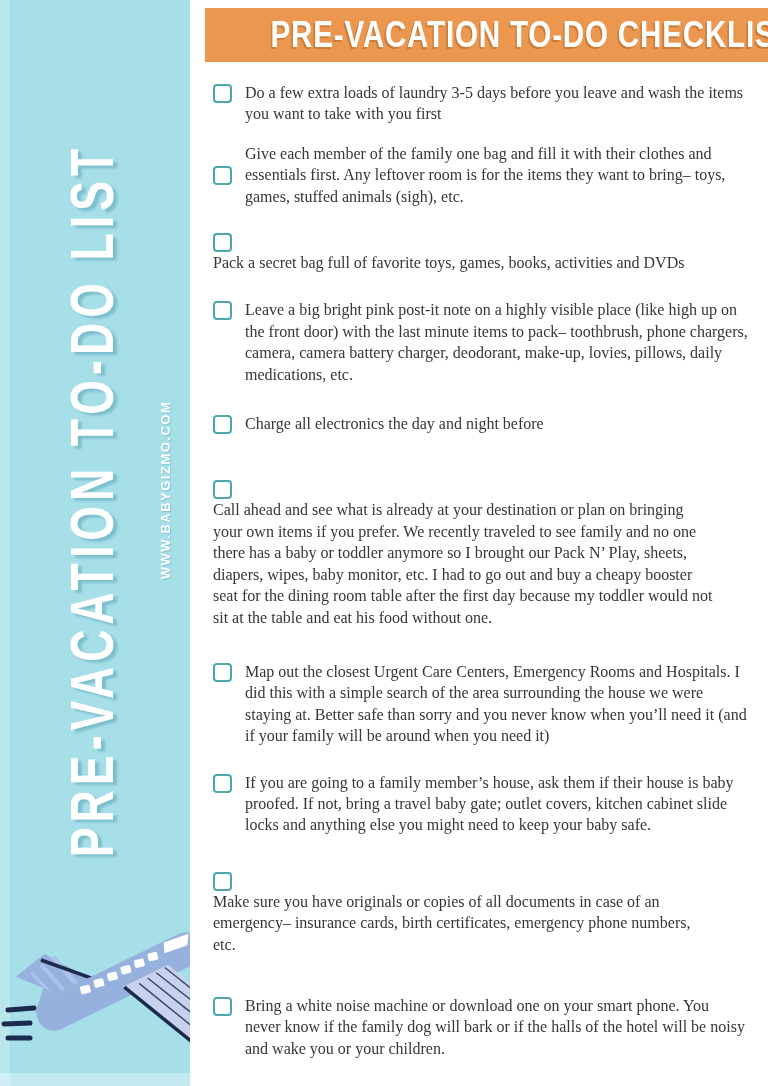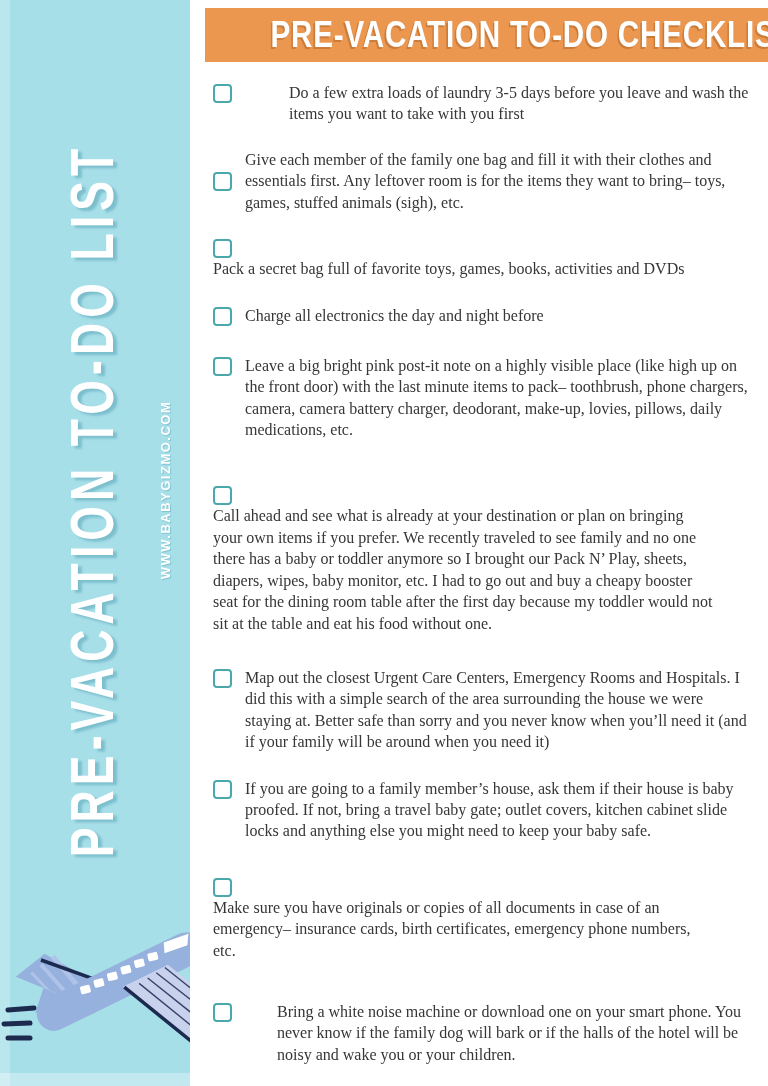--- a/index.html
+++ b/index.html
@@ -41,29 +41,29 @@
   
   .content{margin-left:190px;padding:8px 0 0 15px;}
   .banner{width:628px;height:54px;background:var(--banner-bg);
           display:flex;align-items:center;}
   .banner h1{margin:0;font-family:"Liberation Sans",sans-serif;font-weight:700;
           font-size:37px;letter-spacing:1px;color:var(--banner-text);white-space:nowrap;
           transform:scaleX(.8);text-shadow:-2px 2px 0 rgba(140,75,20,.35);}
 
   .checklist{margin-top:20px;padding-left:8px;}
   .item{display:flex;align-items:flex-start;margin-bottom:28px;}
-  .item:nth-of-type(1){margin-bottom:24px;gap:44px;}
+  .item:nth-of-type(1){margin-bottom:18px;}
   .item:nth-of-type(2){margin-bottom:24px;align-items:center;}
   .item:nth-of-type(3){margin-bottom:26px;flex-direction:column;}
   .item:nth-of-type(5){margin-bottom:44px;}
   .item:nth-of-type(6){margin-bottom:33px;flex-direction:column;}
   .item:nth-of-type(7){margin-bottom:25px;}
   .item:nth-of-type(8){margin-bottom:34px;}
   .item:nth-of-type(9){margin-bottom:40px;flex-direction:column;}
-  .item:nth-of-type(10){margin-bottom:0;gap:32px;}
+  .item:nth-of-type(10){margin-bottom:0;}
   .checkbox{flex:0 0 15px;width:15px;height:15px;border:2px solid var(--checkbox-border);
             border-radius:4px;background:#fff;margin:2px 13px 0 0;cursor:pointer;}
   .item-text{margin:0;width:503px;font-size:16px;line-height:21.4px;color:var(--body-text);}
 </style>
 </head>
 <body>
 
 <aside class="sidebar">
   <div class="v-title">
     <span class="condensed">PRE-VACATION TO-DO LIST</span>
@@ -131,26 +131,26 @@
         <p class="item-text">Give each member of the family one bag and fill it with their clothes and essentials first. Any leftover room is for the items they want to bring– toys, games, stuffed animals (sigh), etc.</p>
       </div>
 
       <div class="item">
         <span class="checkbox"></span>
         <p class="item-text">Pack a secret bag full of favorite toys, games, books, activities and DVDs</p>
       </div>
 
       <div class="item">
         <span class="checkbox"></span>
-        <p class="item-text">Charge all electronics the day and night before</p>
+        <p class="item-text">Leave a big bright pink post-it note on a highly visible place (like high up on the front door) with the last minute items to pack– toothbrush, phone chargers, camera, camera battery charger, deodorant, make-up, lovies, pillows, daily medications, etc.</p>
       </div>
 
       <div class="item">
         <span class="checkbox"></span>
-        <p class="item-text">Leave a big bright pink post-it note on a highly visible place (like high up on the front door) with the last minute items to pack– toothbrush, phone chargers, camera, camera battery charger, deodorant, make-up, lovies, pillows, daily medications, etc.</p>
+        <p class="item-text">Charge all electronics the day and night before</p>
       </div>
 
       <div class="item">
         <span class="checkbox"></span>
         <p class="item-text">Call ahead and see what is already at your destination or plan on bringing your own items if you prefer. We recently traveled to see family and no one there has a baby or toddler anymore so I brought our Pack N’ Play, sheets, diapers, wipes, baby monitor, etc. I had to go out and buy a cheapy booster seat for the dining room table after the first day because my toddler would not sit at the table and eat his food without one.</p>
       </div>
 
       <div class="item">
         <span class="checkbox"></span>
         <p class="item-text">Map out the closest Urgent Care Centers, Emergency Rooms and Hospitals. I did this with a simple search of the area surrounding the house we were staying at. Better safe than sorry and you never know when you’ll need it (and if your family will be around when you need it)</p>

